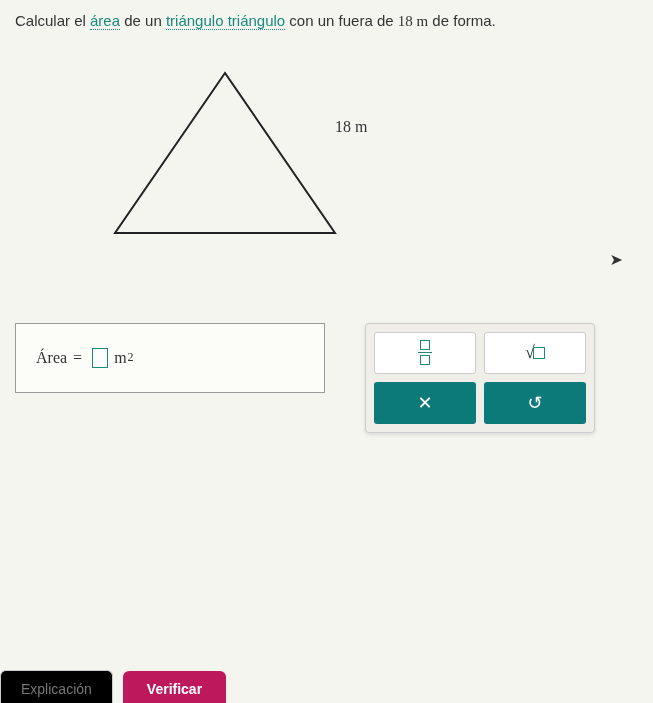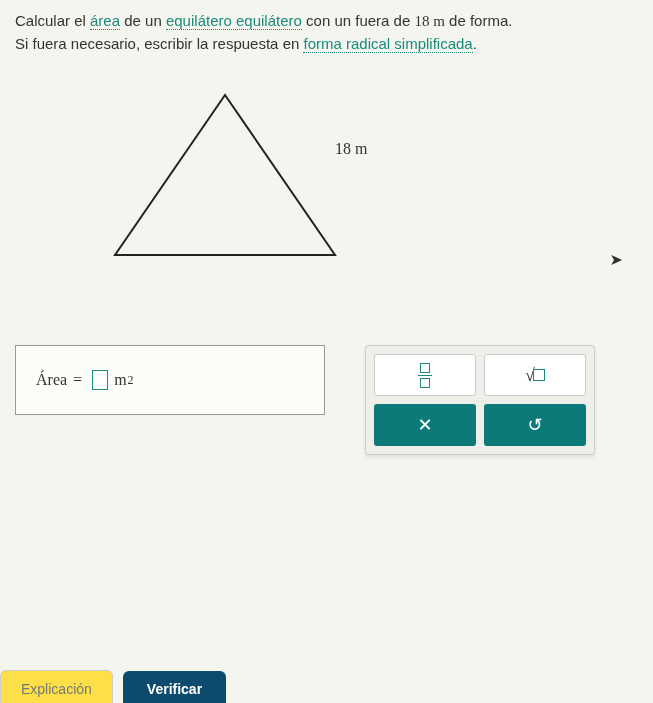--- a/index.html
+++ b/index.html
@@ -155,47 +155,44 @@
       position: absolute;
       bottom: 0;
       left: 0;
       display: flex;
       gap: 10px;
       align-items: flex-end;
     }
     .btn-outline {
       border: 1px solid #ccc;
       border-bottom: none;
-      background: #fde047;
+      background: #000000;
       color: #777;
       padding: 10px 20px 6px;
       border-radius: 6px 6px 0 0;
       font-size: 14px;
       cursor: pointer;
     }
     .btn-primary {
-      background: #0c4a6e;
+      background: #be185d;
       color: #fff;
       border: none;
       padding: 10px 24px 6px;
       border-radius: 6px 6px 0 0;
       font-size: 14px;
       font-weight: bold;
       cursor: pointer;
     }
   </style>
 </head>
 <body>
 
 <div class="problem-text">
   <div>
-    <span>Calcular el </span><span class="link-text">área</span><span> de un </span><span class="link-text">equilátero equilátero</span><span> con un fuera de </span><span style="font-family:'Times New Roman',serif;">18 m</span><span> de forma.</span>
-  </div>
-  <div>
-    <span>Si fuera necesario, escribir la respuesta en </span><span class="link-text">forma radical simplificada</span><span>.</span>
+    <span>Calcular el </span><span class="link-text">área</span><span> de un </span><span class="link-text">triángulo triángulo</span><span> con un fuera de </span><span style="font-family:'Times New Roman',serif;">18 m</span><span> de forma.</span>
   </div>
 </div>
 
 <div class="triangle-area">
   <svg class="triangle-svg" viewBox="0 0 260 180">
     <polygon points="130,10 20,170 240,170" fill="none" stroke="#222" stroke-width="2"></polygon>
   </svg>
   <div class="side-label">18 m</div>
 </div>
 

